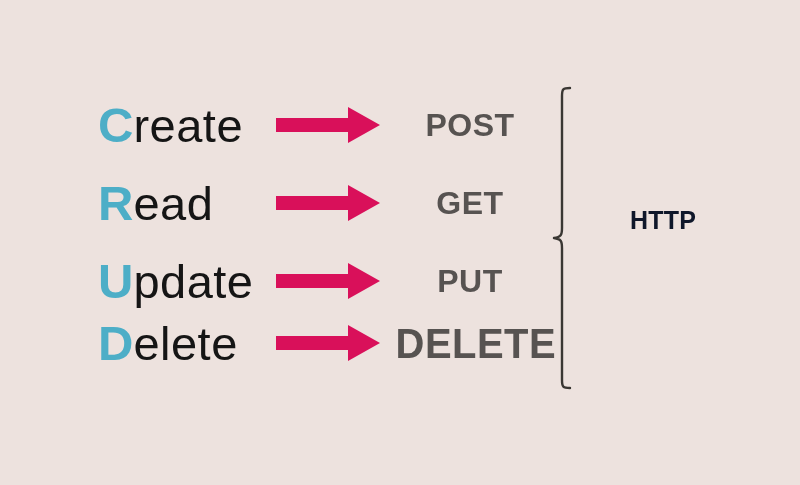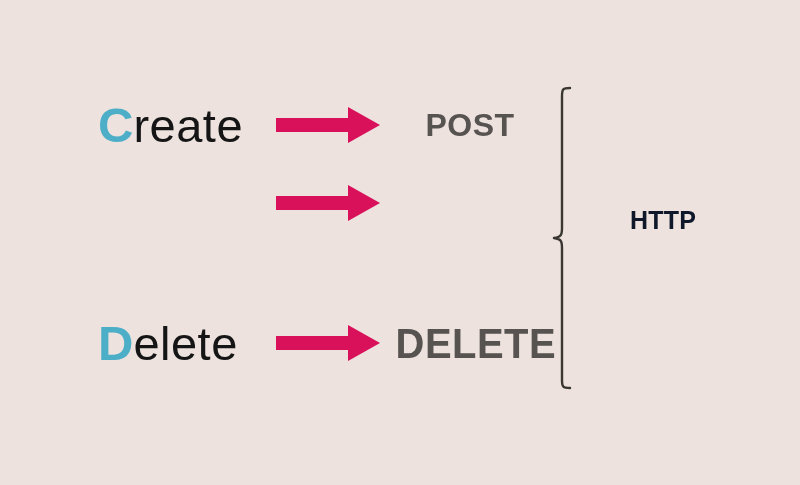--- a/index.html
+++ b/index.html
@@ -122,27 +122,38 @@
     <div class="crud-word"><span class="initial">C</span><span class="rest">reate</span></div>
     <div class="arrow">
       <svg width="104" height="78" viewBox="0 0 104 78" xmlns="http://www.w3.org/2000/svg">
         <path d="M0 32 L72 32 L72 21 L104 39 L72 57 L72 46 L0 46 Z" fill="#d9105a"></path>
       </svg>
     </div>
     <div class="method">POST</div>
   </div>
 
   <div class="row" style="top:164px;">
+    <div class="crud-word"><span class="initial">R</span><span class="rest">ead</span></div>
     <div class="arrow">
       <svg width="104" height="78" viewBox="0 0 104 78" xmlns="http://www.w3.org/2000/svg">
         <path d="M0 32 L72 32 L72 21 L104 39 L72 57 L72 46 L0 46 Z" fill="#d9105a"></path>
       </svg>
     </div>
+    <div class="method">GET</div>
   </div>
 
+  <div class="row" style="top:242px;">
+    <div class="crud-word"><span class="initial">U</span><span class="rest">pdate</span></div>
+    <div class="arrow">
+      <svg width="104" height="78" viewBox="0 0 104 78" xmlns="http://www.w3.org/2000/svg">
+        <path d="M0 32 L72 32 L72 21 L104 39 L72 57 L72 46 L0 46 Z" fill="#d9105a"></path>
+      </svg>
+    </div>
+    <div class="method">PUT</div>
+  </div>
 
   <div class="row" style="top:304px;">
     <div class="crud-word"><span class="initial">D</span><span class="rest">elete</span></div>
     <div class="arrow">
       <svg width="104" height="78" viewBox="0 0 104 78" xmlns="http://www.w3.org/2000/svg">
         <path d="M0 32 L72 32 L72 21 L104 39 L72 57 L72 46 L0 46 Z" fill="#d9105a"></path>
       </svg>
     </div>
     <div class="method condensed">DELETE</div>
   </div>

